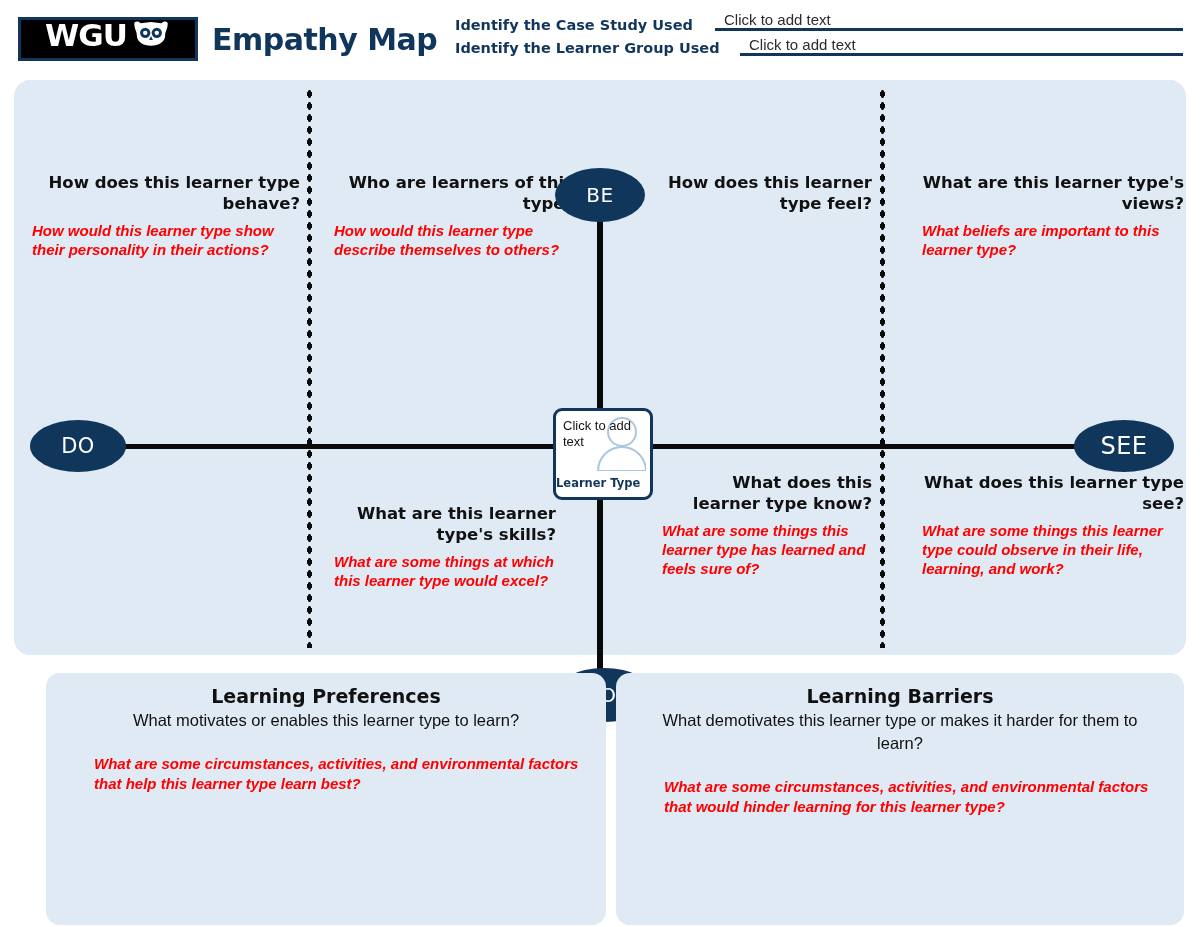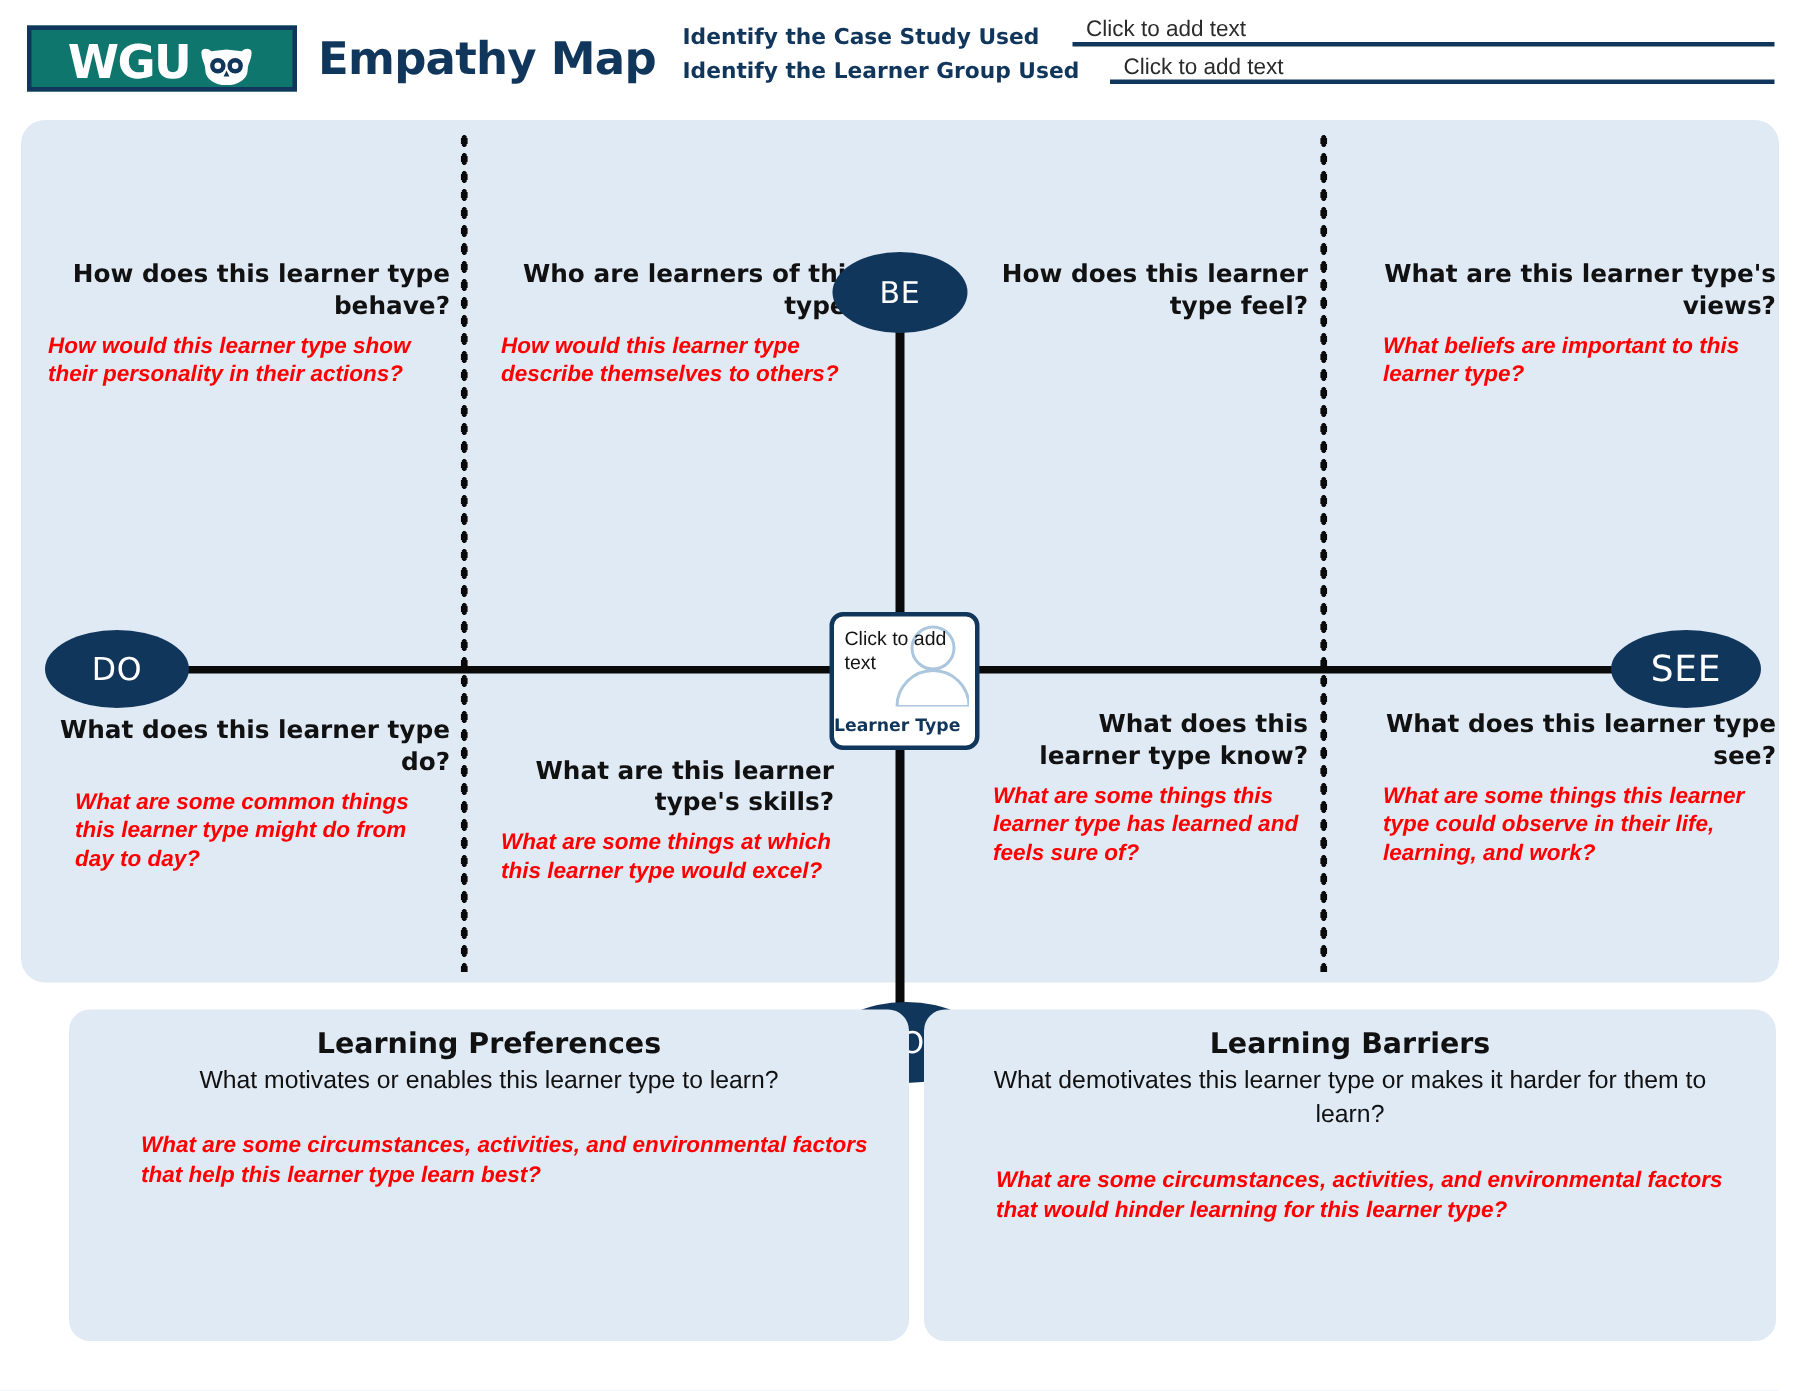--- a/index.html
+++ b/index.html
@@ -6,21 +6,21 @@
   body{
     width:1200px;height:927px;background:#ffffff;
     font-family:"Liberation Sans",sans-serif;
     position:relative;overflow:hidden;
   }
 
   
   #header{position:absolute;left:0;top:0;width:1200px;height:72px;}
   #logo{
     position:absolute;left:18px;top:17px;width:180px;height:44px;
-    background:#0f766e;display:flex;align-items:flex-end;justify-content:center;gap:4px;
+    background:#000000;display:flex;align-items:flex-start;justify-content:center;gap:4px;
     box-sizing:border-box;border:3px solid #11365c;
   }
   #logo-text{
     color:#ffffff;font-weight:bold;font-size:31px;letter-spacing:-1px;
     font-family:"DejaVu Sans",sans-serif;line-height:1;
   }
   #owl{width:40px;height:27px;display:block;}
   #app-title{
     position:absolute;left:212px;top:22px;
     font-size:30px;font-weight:bold;color:#11365c;
@@ -106,21 +106,21 @@
   #cell-who{left:320px;top:92px;width:240px;}
   #cell-feel{left:648px;top:92px;width:210px;}
   #cell-views{left:890px;top:92px;width:280px;}
   #cell-do{left:18px;top:396px;width:268px;}
   #cell-skills{left:320px;top:382px;width:222px;margin-top:41px;}
   #cell-know{left:648px;top:392px;width:210px;}
   #cell-see{left:890px;top:392px;width:280px;}
 
   
   .bottom-panel{
-    position:absolute;top:673px;height:221px;
+    position:absolute;top:673px;height:252px;
     background:#dfeaf5;border-radius:14px;box-sizing:border-box;padding:12px 22px;
   }
   #panel-preferences{left:46px;width:560px;}
   #panel-barriers{left:616px;width:568px;}
   .bp-title{
     margin:0;text-align:center;font-size:19px;font-weight:bold;color:#111111;
     font-family:"DejaVu Sans",sans-serif;
   }
   .bp-sub{
     margin:2px 0 0 0;text-align:center;font-size:16.5px;color:#111111;
@@ -185,24 +185,20 @@
 
   <div class="cell" id="cell-feel">
     <h3>How does this learner type feel?</h3>
   </div>
 
   <div class="cell" id="cell-views">
     <h3>What are this learner type's views?</h3>
     <p class="indent">What beliefs are important to this learner type?</p>
   </div>
 
-  <div class="cell" id="cell-do">
-    <h3>What does this learner type do?</h3>
-    <p class="indent">What are some common things this learner type might do from day to day?</p>
-  </div>
 
   <div class="cell" id="cell-skills">
     <h3>What are this learner type's skills?</h3>
     <p>What are some things at which this learner type would excel?</p>
   </div>
 
   <div class="cell" id="cell-know">
     <h3>What does this learner type know?</h3>
     <p>What are some things this learner type has learned and feels sure of?</p>
   </div>

